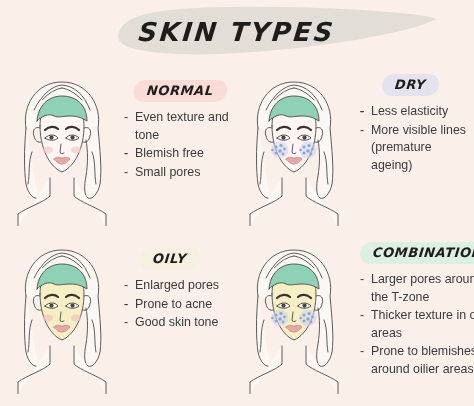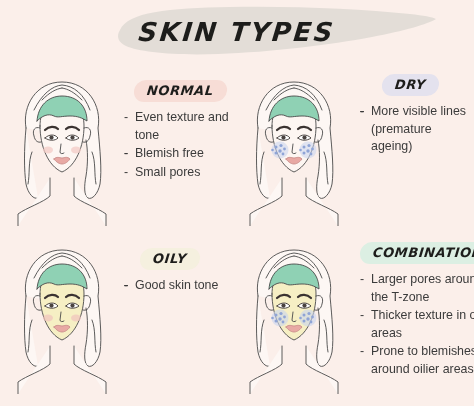--- a/index.html
+++ b/index.html
@@ -214,21 +214,21 @@
         </g>
       </svg>
     </div>
     <div class="info">
       <div class="badge dry">
         <span class="badge-inner">DRY</span>
       </div>
       <ul class="bullets">
         <li><span class="dash">-</span></li>
         <li><span class="dash">-</span></li>
-        <li><span class="dash">-</span></li>
+        <li><span class="dash">-</span><span>Less elasticity</span></li>
         <li><span class="dash">-</span><span>More visible lines (premature ageing)</span></li>
       </ul>
     </div>
   </div>
 
   <div class="quad q-oily">
     <div class="face-holder">
       <svg class="face-svg" width="116" height="160" viewBox="0 0 116 160">
         <g stroke="#4a4a4a" stroke-width="0.9" fill="none" stroke-linecap="round" stroke-linejoin="round">
           <path d="M22 62 C18 40, 32 16, 58 16 C84 16, 98 40, 94 62
@@ -262,23 +262,23 @@
           <path d="M28 86 C24 96, 26 108, 24 118"></path>
           <path d="M88 86 C92 96, 90 108, 92 118"></path>
         </g>
       </svg>
     </div>
     <div class="info">
       <div class="badge oily">
         <span class="badge-inner">OILY</span>
       </div>
       <ul class="bullets">
+        <li><span class="dash">-</span><span>Enlarged pores</span></li>
         <li><span class="dash">-</span></li>
-        <li><span class="dash">-</span></li>
-        <li><span class="dash">-</span></li>
+        <li><span class="dash">-</span><span>Prone to acne</span></li>
         <li><span class="dash">-</span><span>Good skin tone</span></li>
       </ul>
     </div>
   </div>
 
   <div class="quad q-combination">
     <div class="face-holder">
       <svg class="face-svg" width="116" height="160" viewBox="0 0 116 160">
         <g stroke="#4a4a4a" stroke-width="0.9" fill="none" stroke-linecap="round" stroke-linejoin="round">
           <path d="M22 62 C18 40, 32 16, 58 16 C84 16, 98 40, 94 62

